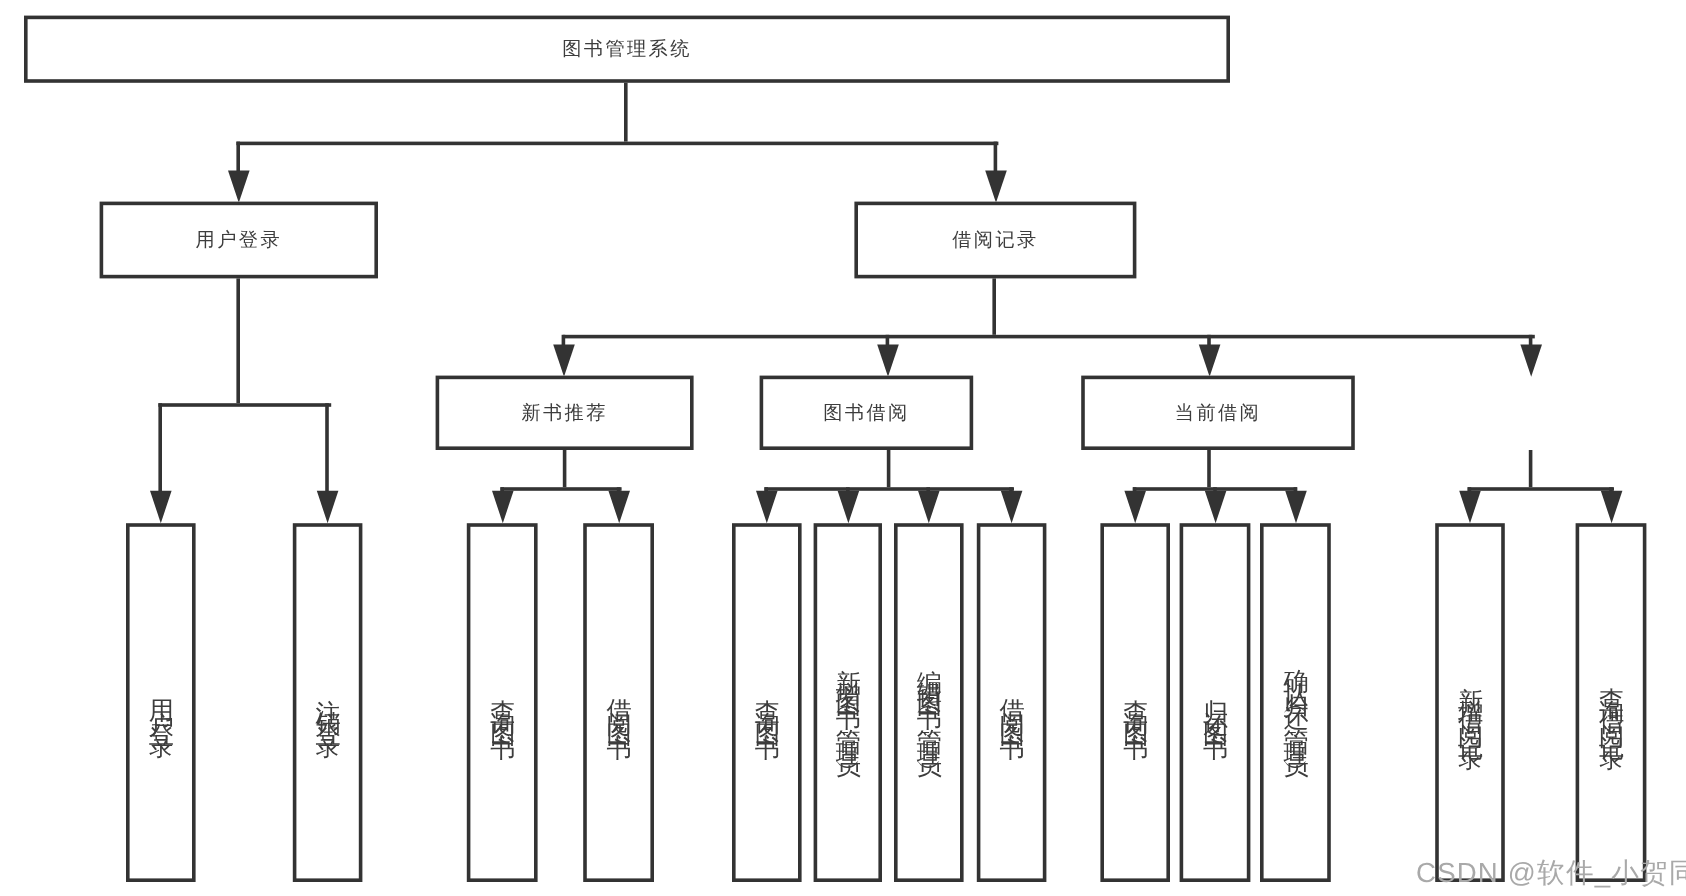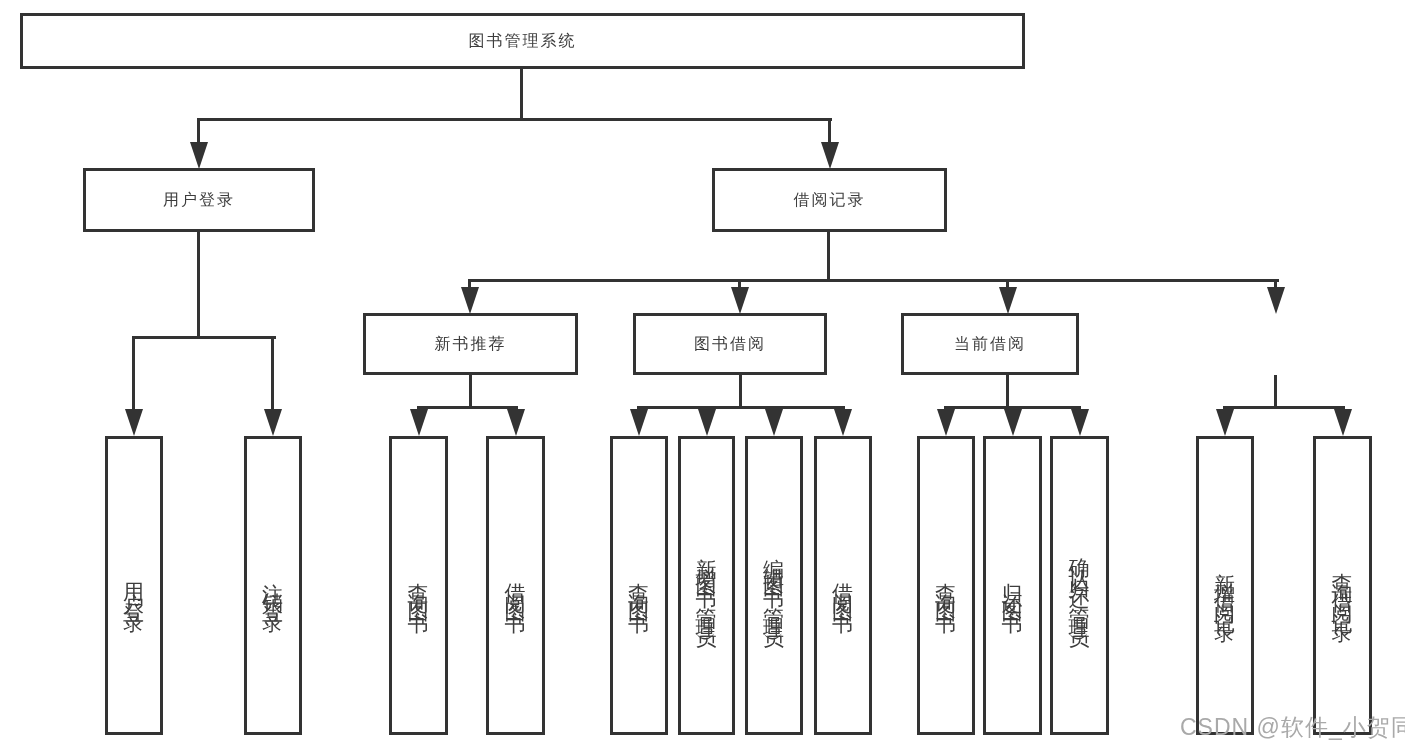--- a/index.html
+++ b/index.html
@@ -67,24 +67,24 @@
   <div class="vline" style="left:738px;top:279px;height:12px"></div>
   <div class="arrow" style="left:731px;top:287px"></div>
   <div class="vline" style="left:1006px;top:279px;height:12px"></div>
   <div class="arrow" style="left:999px;top:287px"></div>
   <div class="vline" style="left:1274px;top:279px;height:12px"></div>
   <div class="arrow" style="left:1267px;top:287px"></div>
 
   <div class="node h" style="left:363px;top:313px;width:215px;height:62px">
     <span>新书推荐</span>
   </div>
-  <div class="node h" style="left:633px;top:313px;width:194px;height:62px">
+  <div class="node h" style="left:633px;top:313px;width:178px;height:62px">
     <span>图书借阅</span>
   </div>
-  <div class="node h" style="left:901px;top:313px;width:178px;height:62px">
+  <div class="node h" style="left:901px;top:313px;width:228px;height:62px">
     <span>当前借阅</span>
   </div>
 
   <div class="vline" style="left:469px;top:375px;height:31px"></div>
   <div class="hline" style="left:417px;top:406px;width:101px"></div>
   <div class="vline" style="left:417px;top:406px;height:8px"></div>
   <div class="arrow" style="left:410px;top:409px"></div>
   <div class="vline" style="left:514px;top:406px;height:8px"></div>
   <div class="arrow" style="left:507px;top:409px"></div>
 

